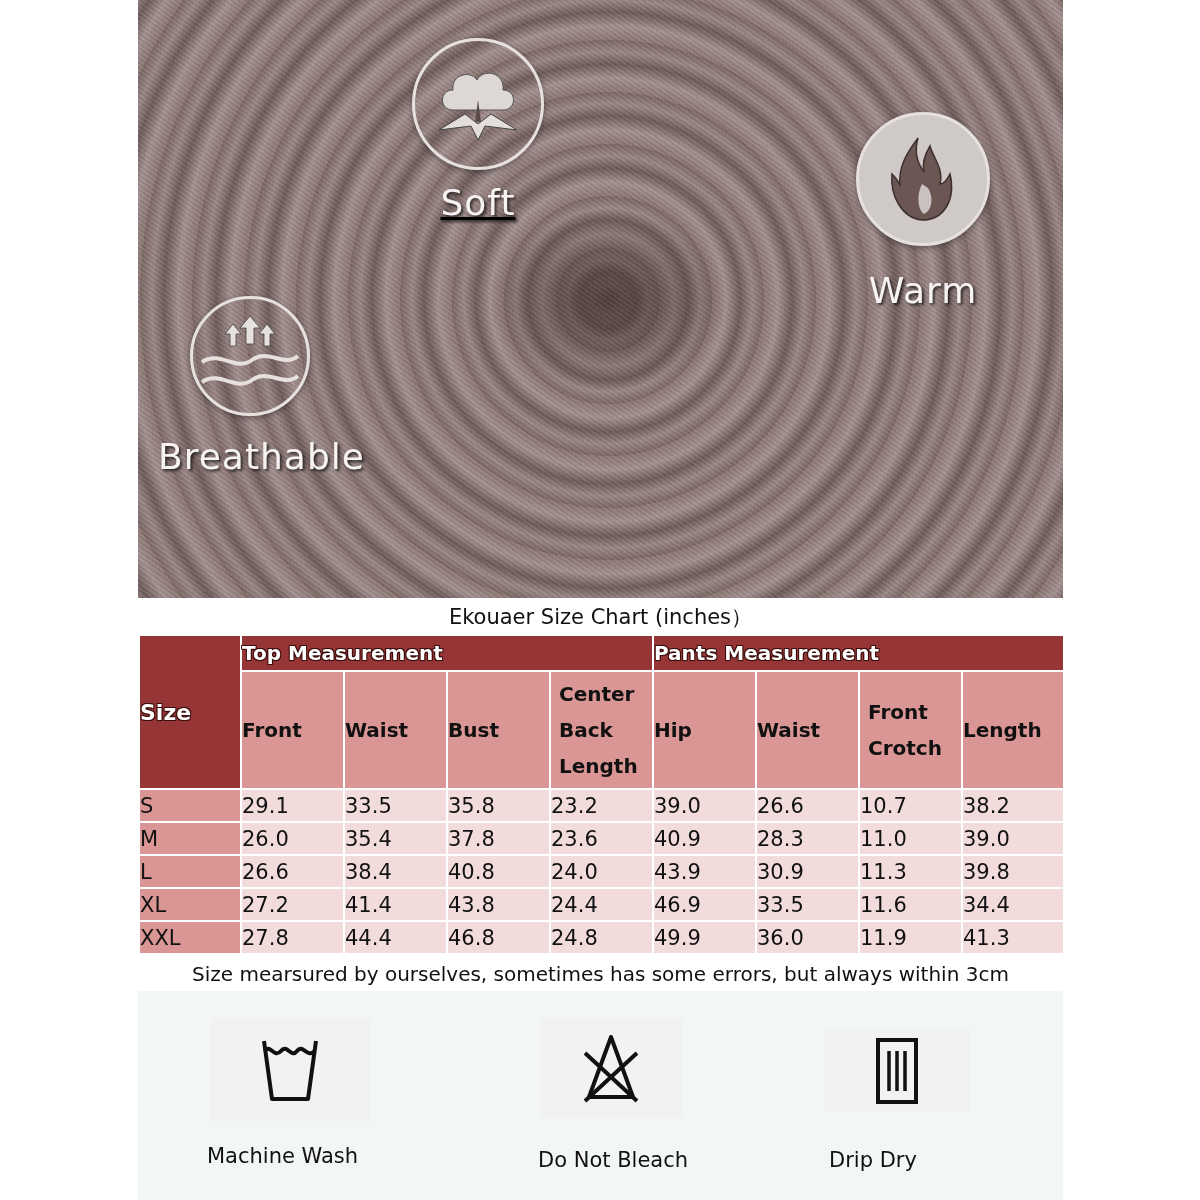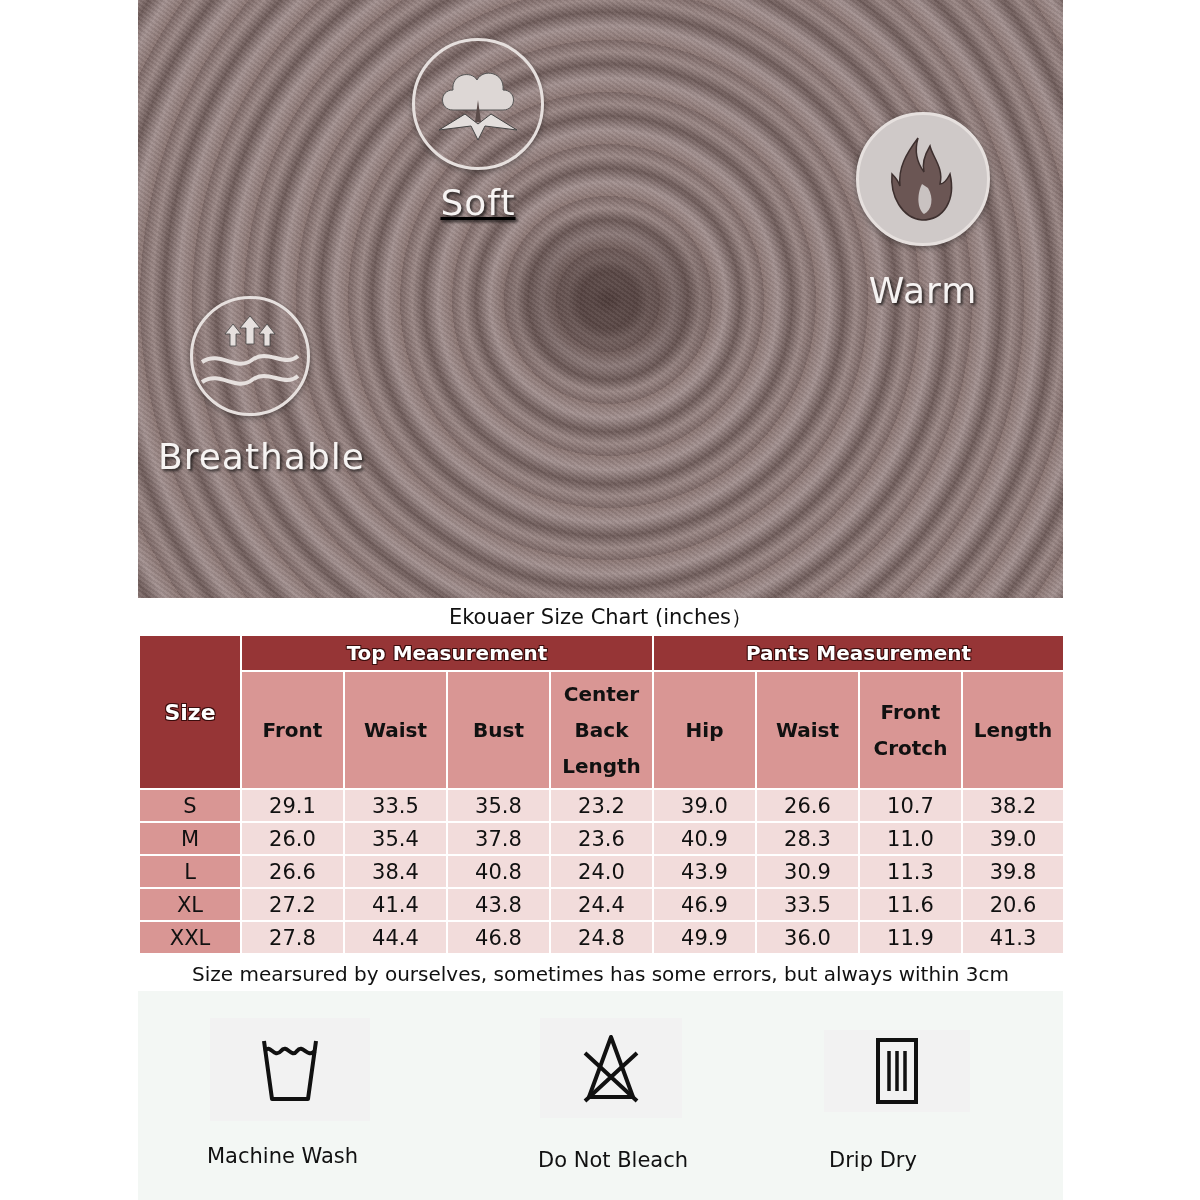--- a/index.html
+++ b/index.html
@@ -21,21 +21,21 @@
   .badge.filled { background: #cfc9c8; }
   .feature-label { color: #f6f3f2; font-size: 36px; font-family: "DejaVu Sans", sans-serif; letter-spacing: 1px;
     text-shadow: 2px 2px 3px rgba(0,0,0,0.7); white-space: nowrap; }
 
   
   .chart-title { position: absolute; left: 0; top: 600px; width: 925px; height: 34px; text-align: center;
     font-size: 21px; line-height: 34px; color: #111; font-family: "DejaVu Sans", sans-serif; }
 
   
   table.size { position: absolute; left: 0; top: 634px; width: 925px; border-collapse: collapse; table-layout: fixed; }
-  table.size td { border: 2px solid #ffffff; text-align: center; padding: 0; font-family: "DejaVu Sans", sans-serif; }
+  table.size td { border: 2px solid #ffffff; text-align: left; padding: 0; font-family: "DejaVu Sans", sans-serif; }
   .h-dark { background: #963536; color: #fff; font-weight: bold; font-size: 20px;
     text-shadow: 1px 1px 0 #3a0c0c, -1px -1px 0 #3a0c0c, 1px -1px 0 #3a0c0c, -1px 1px 0 #3a0c0c; }
   .h-light { background: #d99694; color: #111; font-weight: bold; font-size: 20px; line-height: 36px; }
   .size-cell { background: #d99694; color: #111; font-size: 21px; }
   .val-cell { background: #f2dcdb; color: #111; font-size: 21px; }
   tr.group-row td { height: 34px; }
   tr.col-row td { height: 106px; }
   tr.data-row td { height: 31px; }
 
   .footnote { position: absolute; left: 0; top: 957px; width: 925px; height: 34px; text-align: center;
@@ -159,21 +159,21 @@
         </tr>
         <tr class="data-row">
           <td class="size-cell">XL</td>
           <td class="val-cell">27.2</td>
           <td class="val-cell">41.4</td>
           <td class="val-cell">43.8</td>
           <td class="val-cell">24.4</td>
           <td class="val-cell">46.9</td>
           <td class="val-cell">33.5</td>
           <td class="val-cell">11.6</td>
-          <td class="val-cell">20.6</td>
+          <td class="val-cell">34.4</td>
         </tr>
         <tr class="data-row">
           <td class="size-cell">XXL</td>
           <td class="val-cell">27.8</td>
           <td class="val-cell">44.4</td>
           <td class="val-cell">46.8</td>
           <td class="val-cell">24.8</td>
           <td class="val-cell">49.9</td>
           <td class="val-cell">36.0</td>
           <td class="val-cell">11.9</td>

